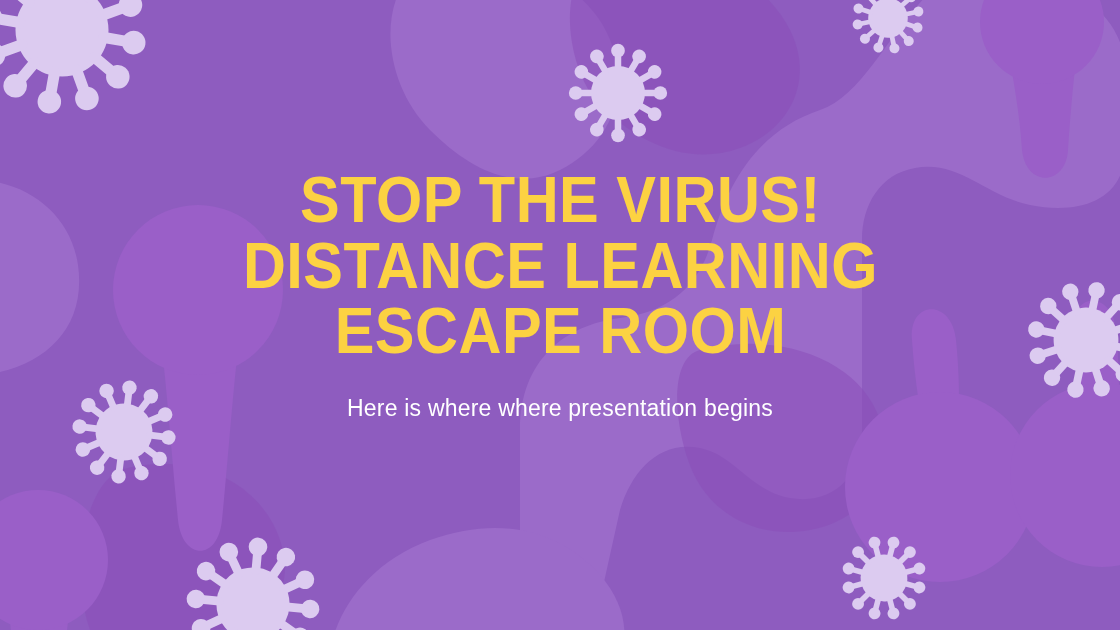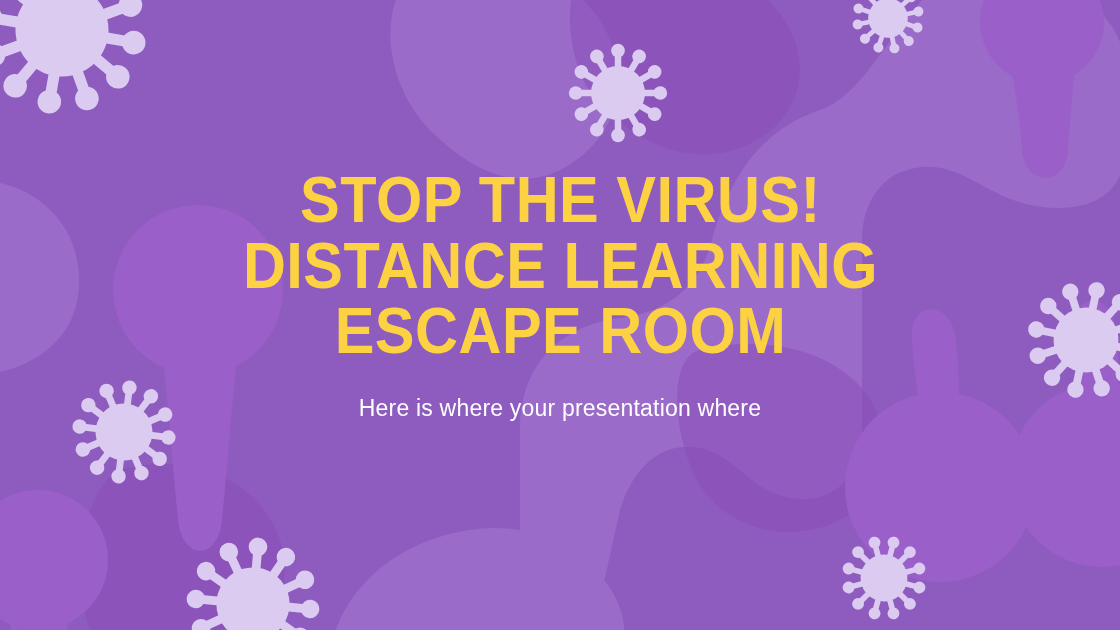--- a/index.html
+++ b/index.html
@@ -175,17 +175,17 @@
       <use href="#virus-glyph" transform="translate(253,604) rotate(5) scale(1.22)"></use>
       <use href="#virus-glyph" transform="translate(884,578) rotate(15) scale(0.78)"></use>
     </g>
   </svg>
 
   <div class="content">
     <div class="title-block">
       <h1 class="title">STOP THE VIRUS!
 DISTANCE LEARNING
 ESCAPE ROOM</h1>
-      <p class="subtitle">Here is where your presentation where</p>
+      <p class="subtitle">Here is where where presentation begins</p>
     </div>
   </div>
 
 </div>
 
 </body></html>

